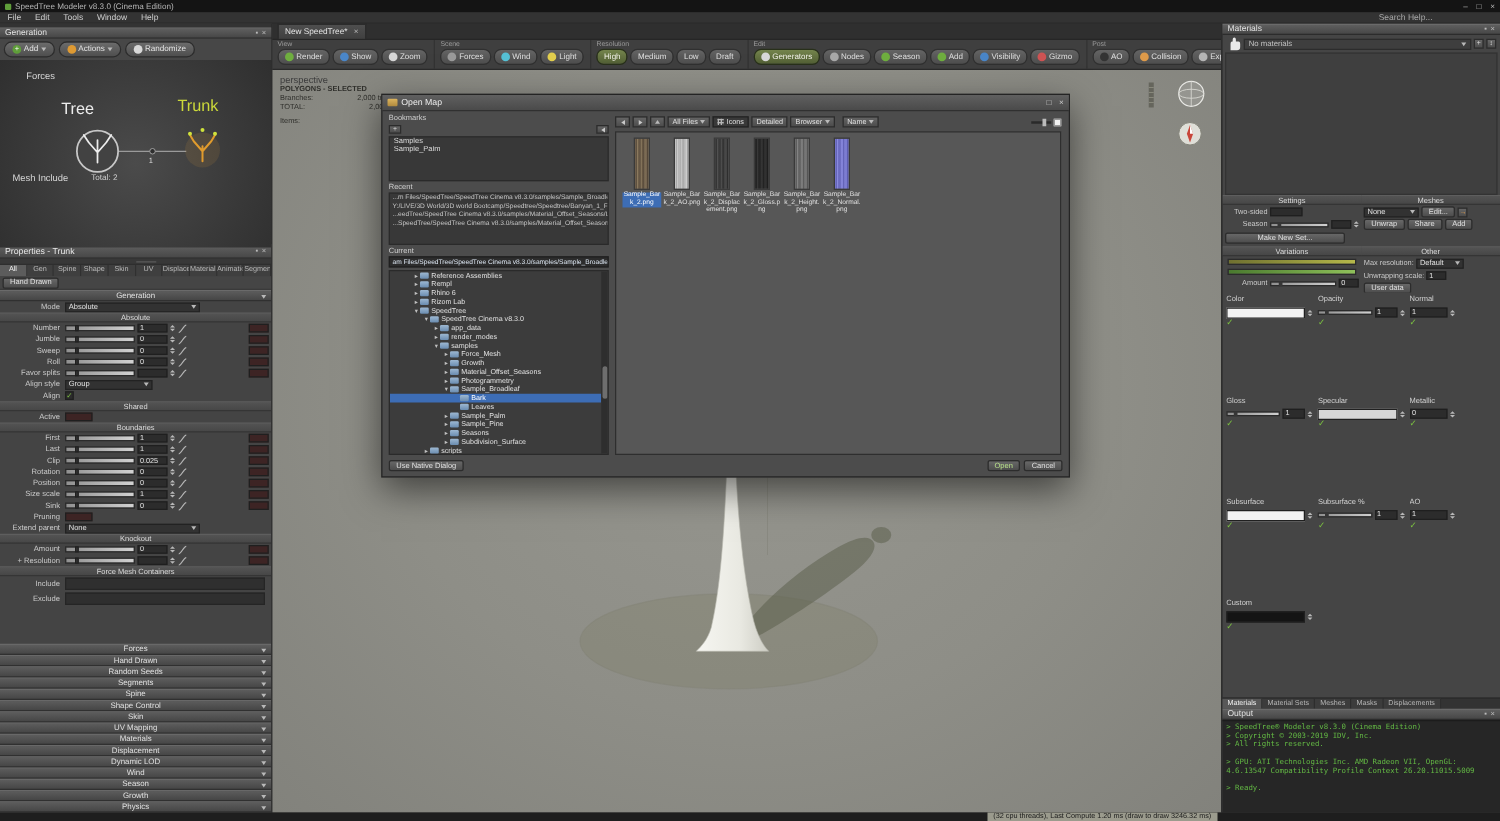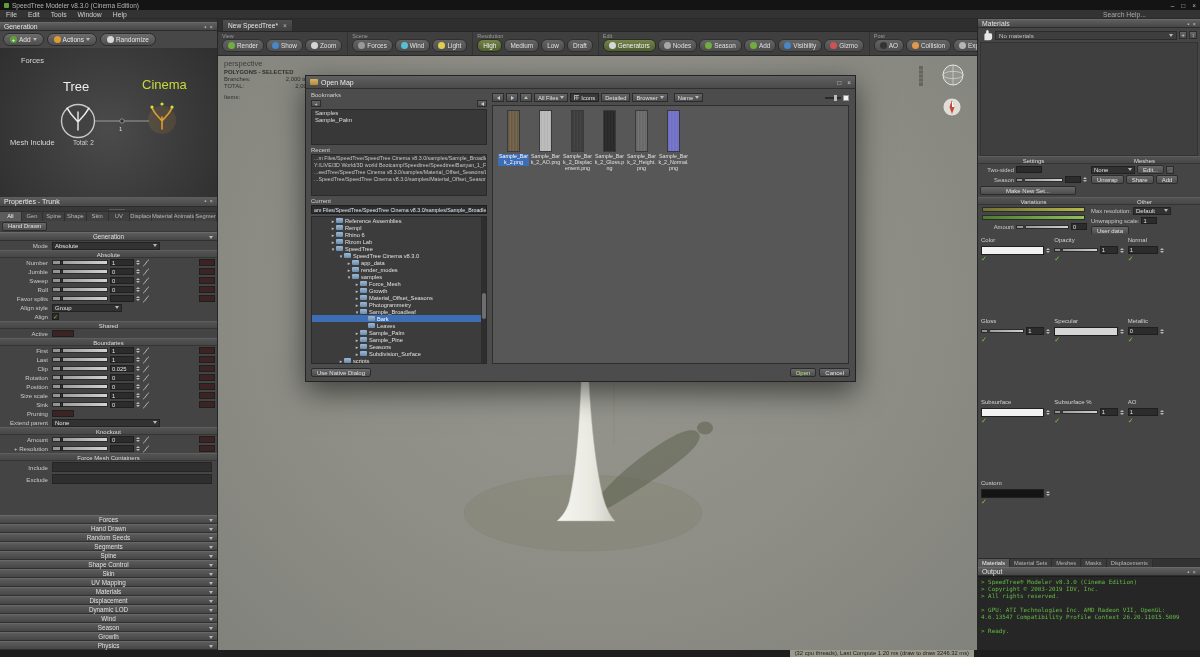--- a/index.html
+++ b/index.html
@@ -37,21 +37,21 @@
   .gen-btns{height:17px;background:#474747;display:flex;align-items:center;gap:3px;padding:0 3px;flex:none}
   .gbtn{background:linear-gradient(#6c6c6c,#4e4e4e);border:1px solid #2c2c2c;border-radius:7px;height:13px;display:inline-flex;align-items:center;gap:2px;padding:0 6px;font-size:6.5px;color:#e5e5e5}
   .gdot{width:7px;height:7px;border-radius:50%;flex:none;display:inline-flex;align-items:center;justify-content:center;font-size:6px;color:#fff}
   .dot-add{background:#5f9e3a}
   .dot-actions{background:#de9a33}
   .dot-rand{background:#d8d8d8}
   .node-graph{position:relative;flex:1;background:radial-gradient(circle at 50% 55%,#4b4b4b 0%,#3b3b3b 55%,#2f2f2f 100%)}
   .node-graph span{position:absolute;white-space:nowrap}
   .ng-forces{left:21px;top:8px;font-size:7.5px;color:#d8d8d8}
   .ng-mesh{left:10px;top:90px;font-size:7.5px;color:#d8d8d8}
-  .ng-tree{left:63px;top:31px;font-size:13px;color:#ededed}
+  .ng-tree{left:49px;top:31px;font-size:13px;color:#ededed}
   .ng-trunk{left:142px;top:29px;font-size:13px;color:#ccd93a}
   .ng-link{left:119px;top:78px;font-size:6px;color:#ddd}
   .ng-total{left:73px;top:91px;font-size:6.5px;color:#cfcfcf}
   .node-hit{position:absolute;border-radius:50%}
   .hit-tree{left:61px;top:56px;width:34px;height:34px}
   .hit-trunk{left:148px;top:58px;width:28px;height:28px}
   .props-panel{flex:1;display:flex;flex-direction:column;overflow:hidden;background:#444}
   .props-head{height:12px;background:linear-gradient(#606060,#484848);border-top:1px solid #6e6e6e;border-bottom:1px solid #2c2c2c;display:flex;align-items:center;padding:0 4px;font-size:7px;color:#e8e8e8;flex:none}
   .props-strip{height:5px;background:#383838;border-bottom:1px solid #2e2e2e;flex:none;position:relative}
   .props-strip i{position:absolute;left:50%;top:2px;width:16px;height:1px;background:#5a5a5a}
@@ -248,21 +248,21 @@
           <path d="M162 81 L162 69 M162 73 L155 65 M162 73 L169 65 M155 65 L152 60 M169 65 L172 60" stroke="#e09b2d" stroke-width="1.6" fill="none" stroke-linecap="round"></path>
           <circle cx="152" cy="59" r="1.6" fill="#cfe23c"></circle>
             <circle cx="162" cy="56" r="1.6" fill="#cfe23c"></circle>
             <circle cx="172" cy="59" r="1.6" fill="#cfe23c"></circle>
         </svg>
         <div class="node-hit hit-tree"></div>
         <div class="node-hit hit-trunk"></div>
         <span class="ng-forces">Forces</span>
         <span class="ng-mesh">Mesh Include</span>
         <span class="ng-tree">Tree</span>
-        <span class="ng-trunk">Cinema</span>
+        <span class="ng-trunk">Trunk</span>
         <span class="ng-link">1</span>
         <span class="ng-total">Total:  2</span>
       </div>
     </section>
 
     <section class="props-panel">
       <div class="props-head">
         <span>Properties - Trunk</span>
         <span class="phicons">
             <span>▪</span>

